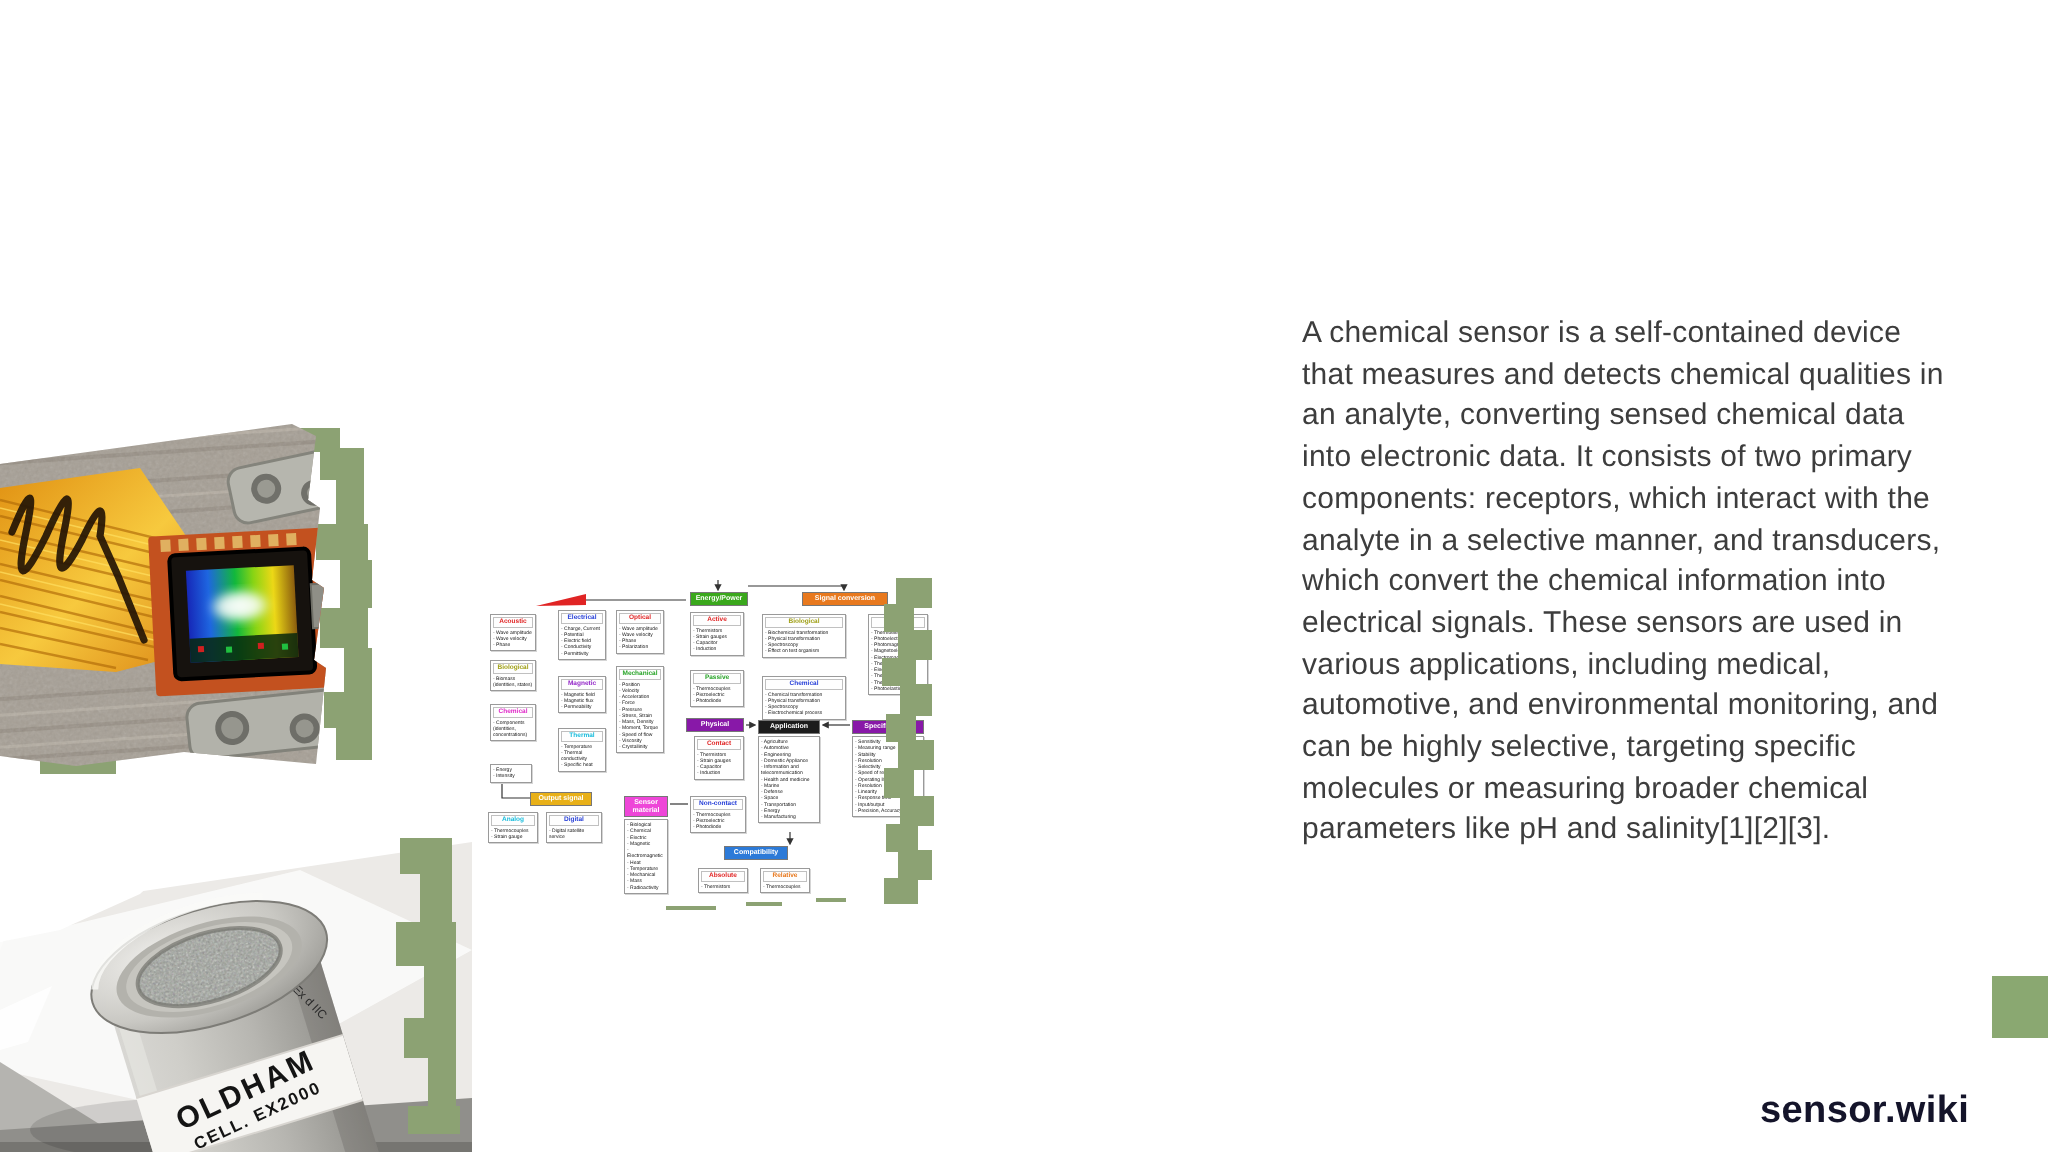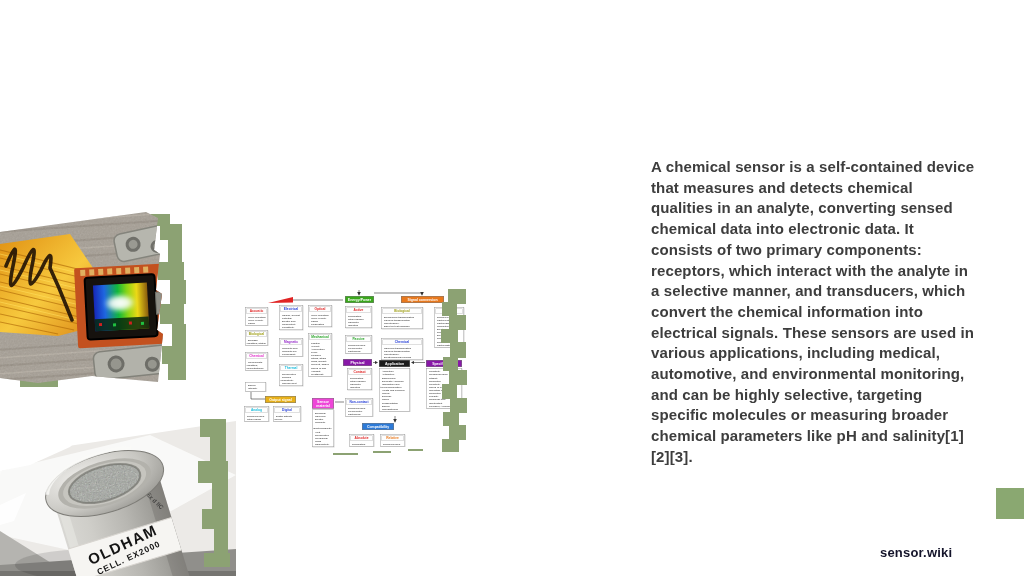--- a/index.html
+++ b/index.html
@@ -3,25 +3,25 @@
 <meta charset="utf-8">
 <style>
   html,body{margin:0;padding:0}
   body{
     width:1024px;height:576px;position:relative;overflow:hidden;
     background:#ffffff;font-family:"Liberation Sans",sans-serif;
   }
   
   .paragraph{
     position:absolute;left:651px;top:157px;width:327px;
-    font-size:15px;line-height:20.7px;color:#3d3d3d;letter-spacing:.12px;font-weight:bold;
+    font-size:15px;line-height:20.7px;color:#3d3d3d;letter-spacing:.12px;
   }
   .wordmark{
     position:absolute;left:880px;top:545px;width:100px;text-align:left;
-    font-size:13px;font-weight:700;color:#14142a;letter-spacing:.2px;
+    font-size:19px;font-weight:700;color:#14142a;letter-spacing:.2px;
   }
   .accent-square{position:absolute;left:996px;top:488px;width:28px;height:31px;}
   
   .chip-photo{position:absolute;left:0;top:210px;width:192px;height:182px}
   .sensor-photo{position:absolute;left:0;top:413px;width:236px;height:163px}
   
   .diagram{position:absolute;left:243px;top:289px;width:228px;height:168px}
   .diagram-inner{
     position:relative;width:456px;height:336px;
     transform:scale(.5);transform-origin:0 0;

